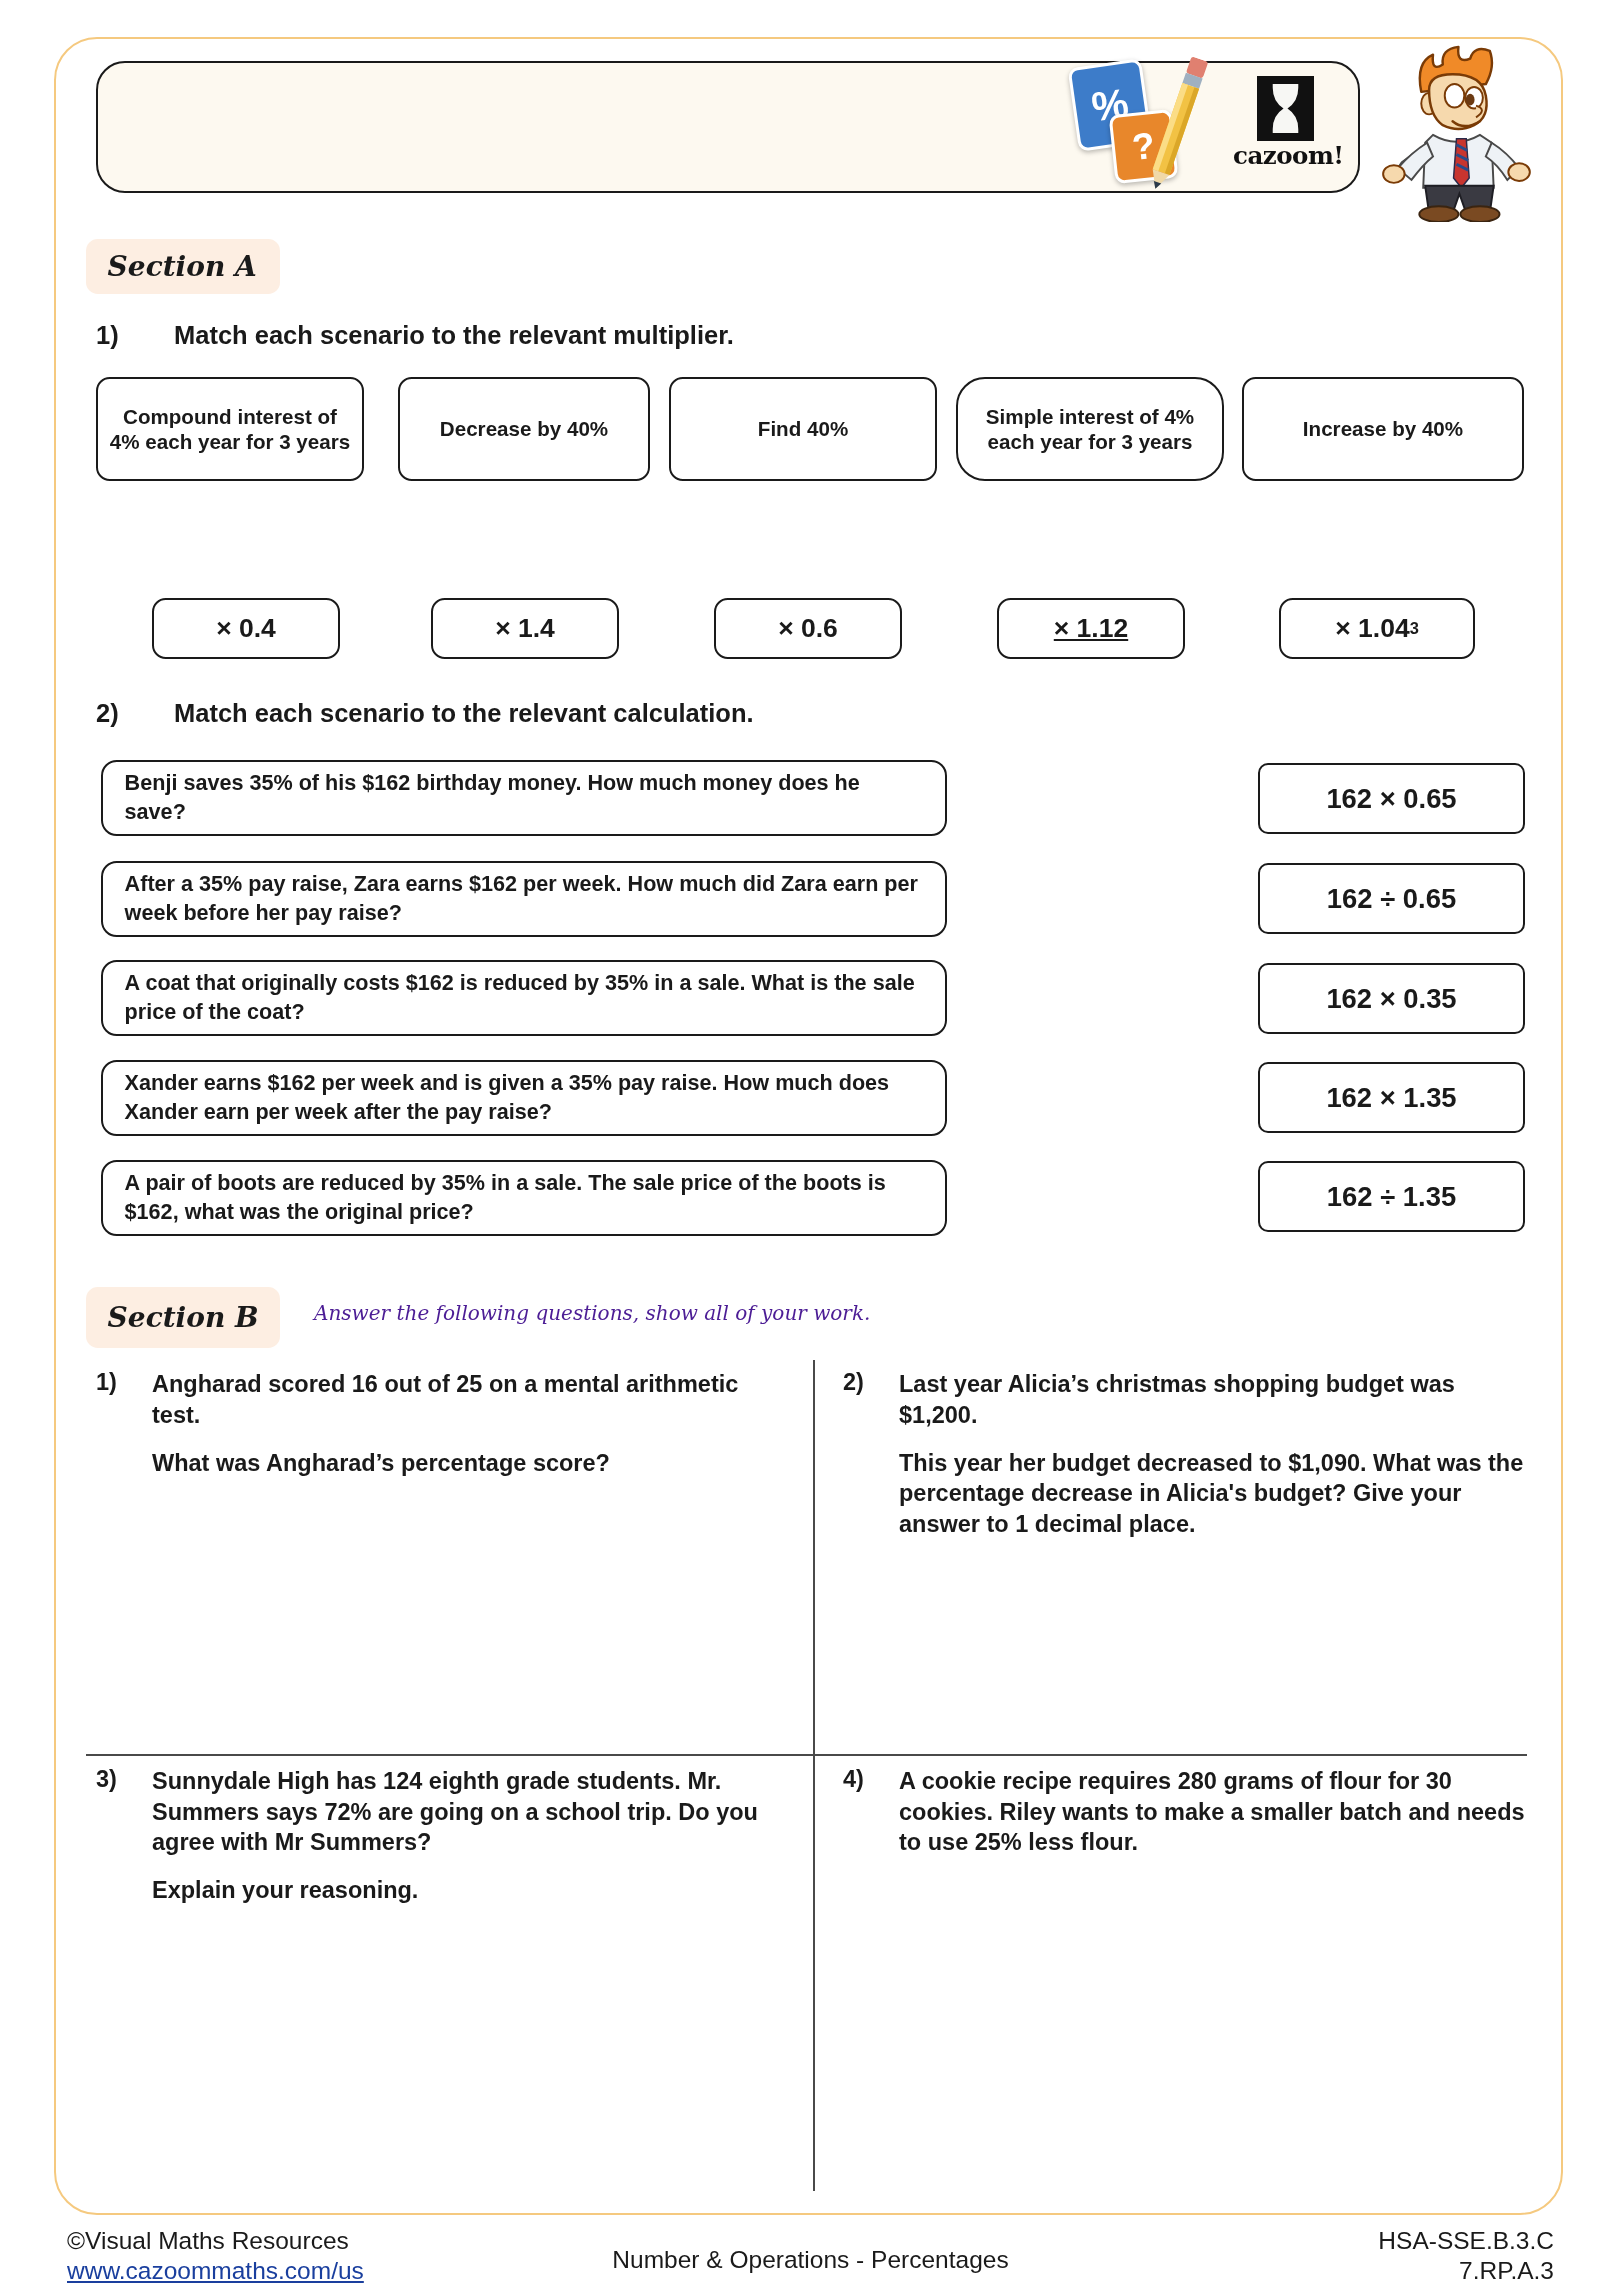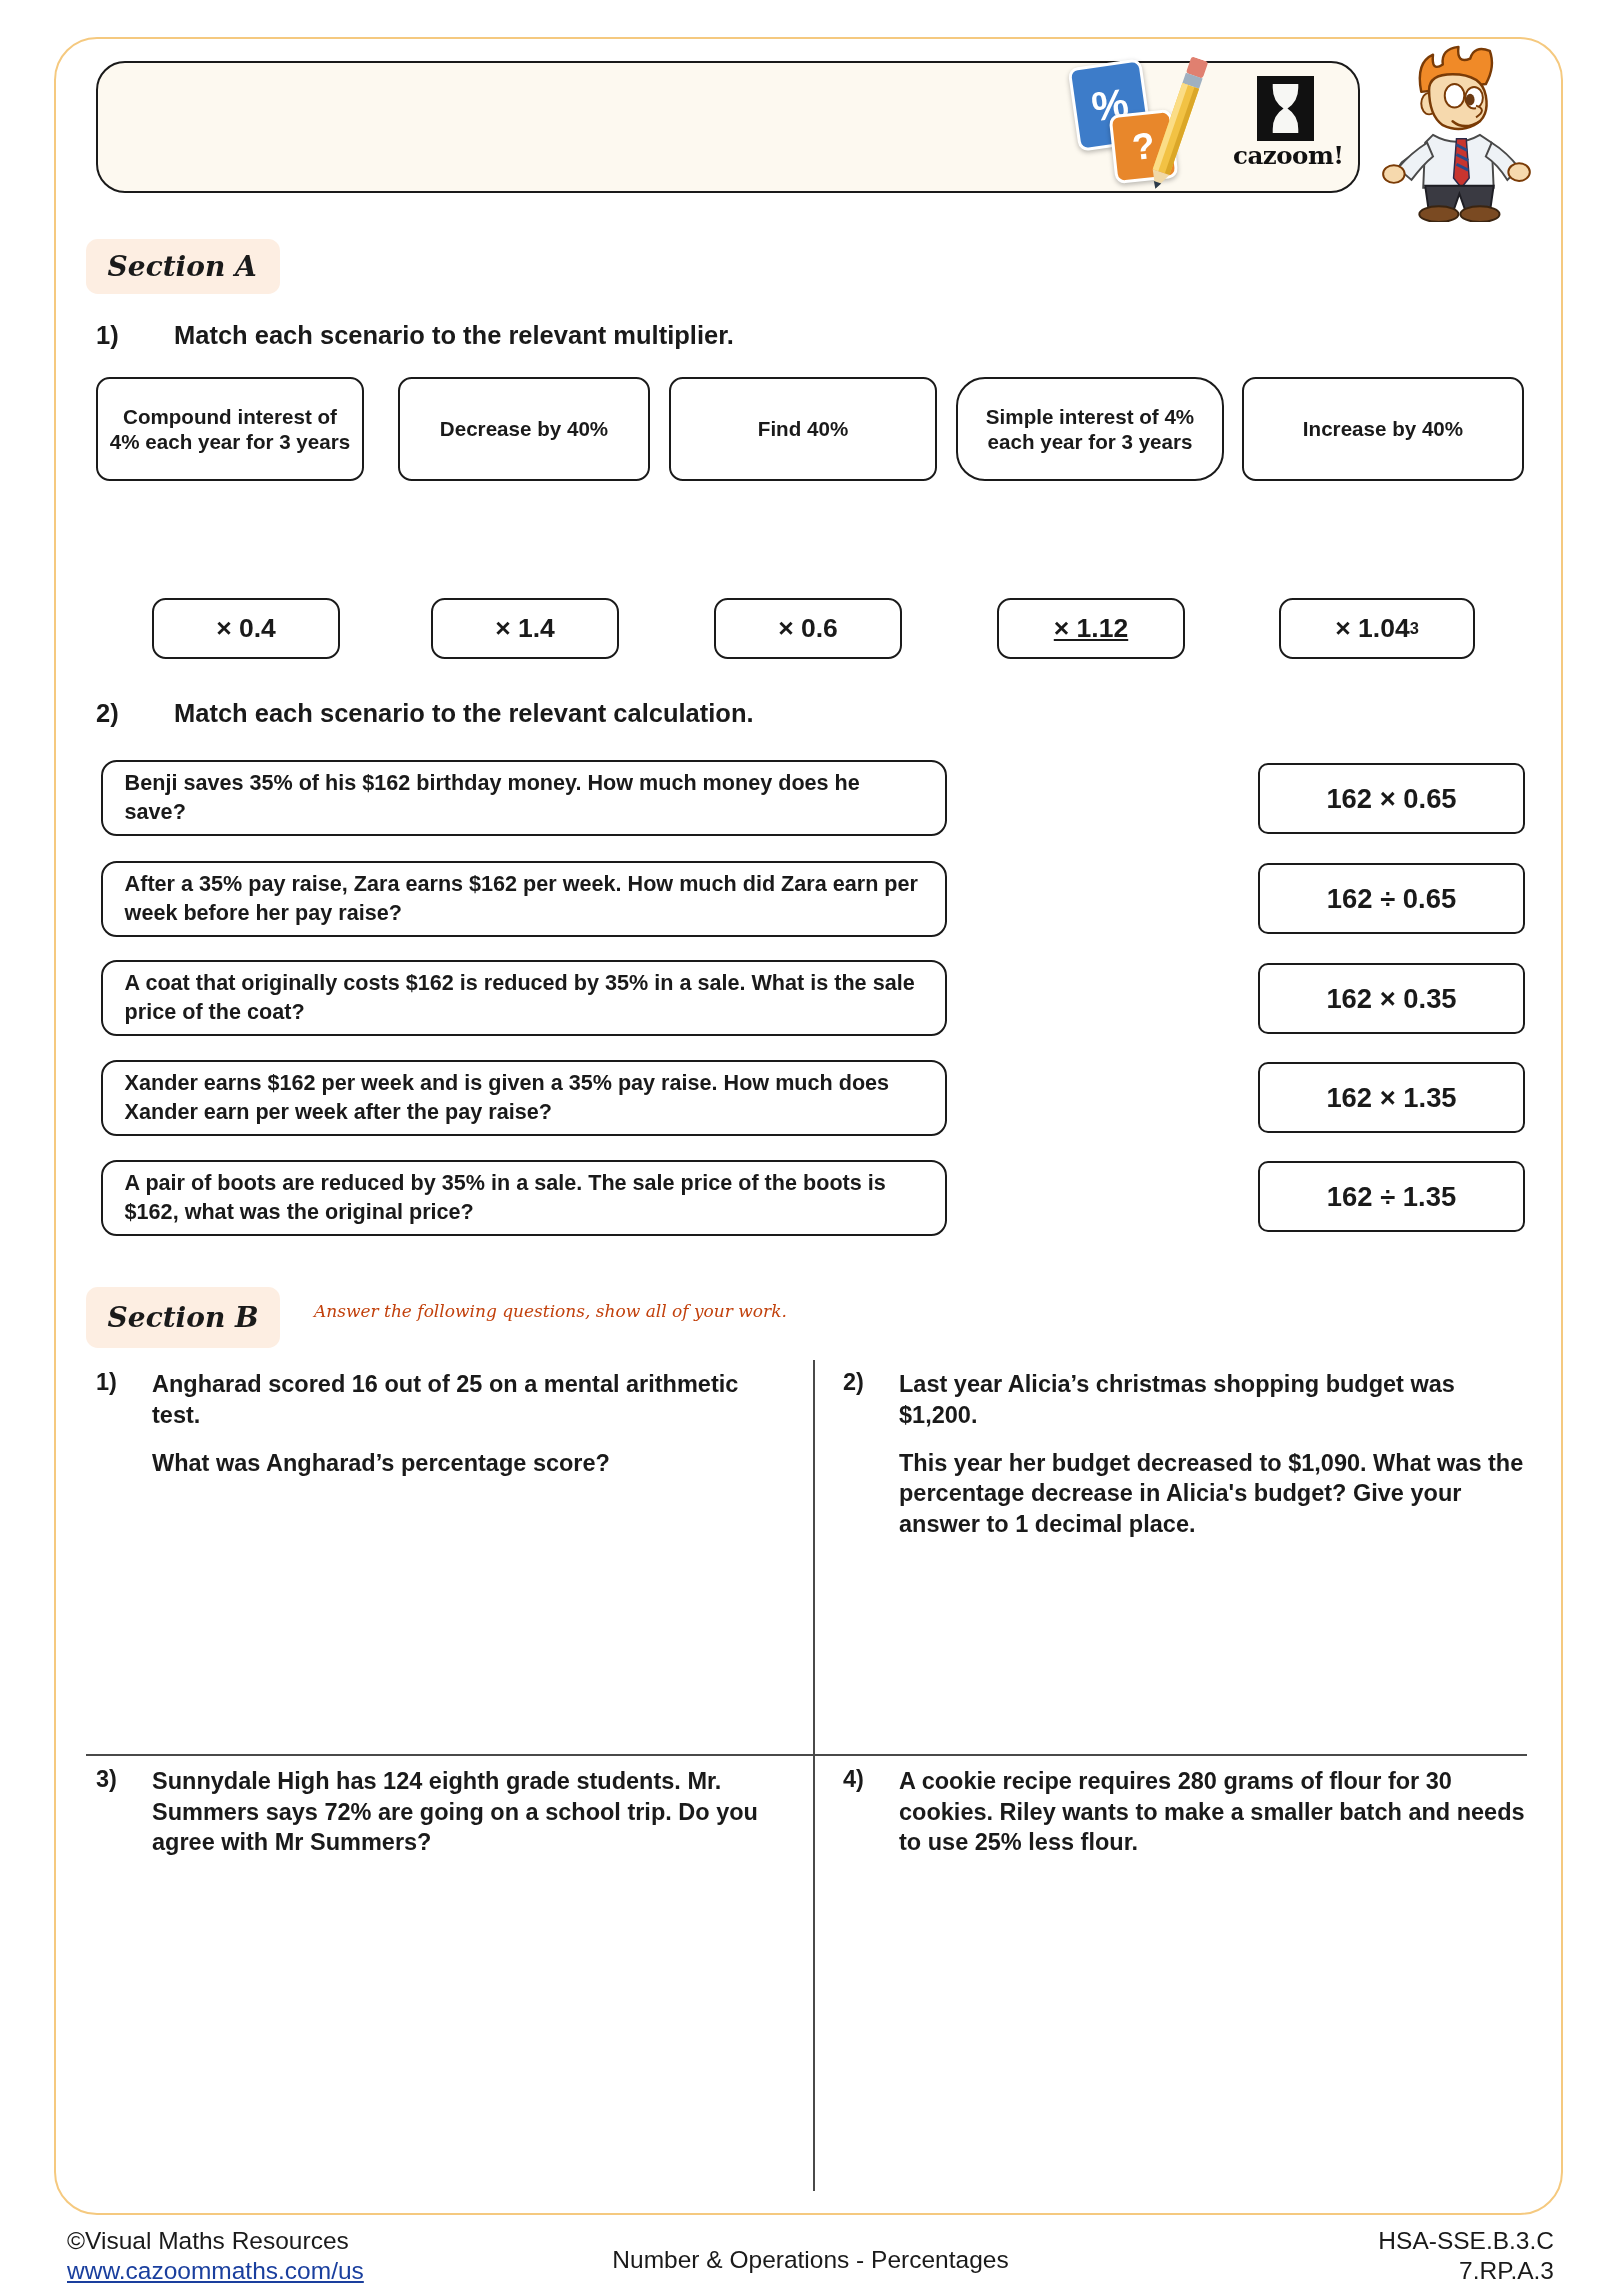--- a/index.html
+++ b/index.html
@@ -157,22 +157,22 @@
   }
   #section-a-banner { left: 86px; top: 239px; width: 194px; height: 55px; }
   #section-b-banner { left: 86px; top: 1287px; width: 194px; height: 61px; }
 
   .section-b-instruction {
     position: absolute;
     left: 314px;
     top: 1301px;
     font-family: "DejaVu Serif", serif;
     font-style: italic;
-    font-size: 17px;
-    color: #c2410c;
+    font-size: 20px;
+    color: #4c1d95;
   }
 
   
   .qa-prompt {
     position: absolute;
     font-size: 25.5px;
     font-weight: bold;
     color: #1a1a1a;
   }
   .qa-num {
@@ -472,20 +472,21 @@
 
 <div class="sb-num" id="sb2-num">2)</div>
 <div class="sb-body" id="sb2-body">
   <p>Last year Alicia’s christmas shopping budget was $1,200.</p>
   <p>This year her budget decreased to $1,090. What was the percentage decrease in Alicia's budget? Give your answer to 1 decimal place.</p>
 </div>
 
 <div class="sb-num" id="sb3-num">3)</div>
 <div class="sb-body" id="sb3-body">
   <p>Sunnydale High has 124 eighth grade students. Mr. Summers says 72% are going on a school trip. Do you agree with Mr Summers?</p>
+  <p>Explain your reasoning.</p>
 </div>
 
 <div class="sb-num" id="sb4-num">4)</div>
 <div class="sb-body" id="sb4-body">
   <p>A cookie recipe requires 280 grams of flour for 30 cookies. Riley wants to make a smaller batch and needs to use 25% less flour.</p>
 </div>
 
 <div class="footer-copy">©Visual Maths Resources</div>
 <a class="footer-link" href="#">www.cazoommaths.com/us</a>
 <div class="footer-center">Number &amp; Operations  - Percentages</div>

